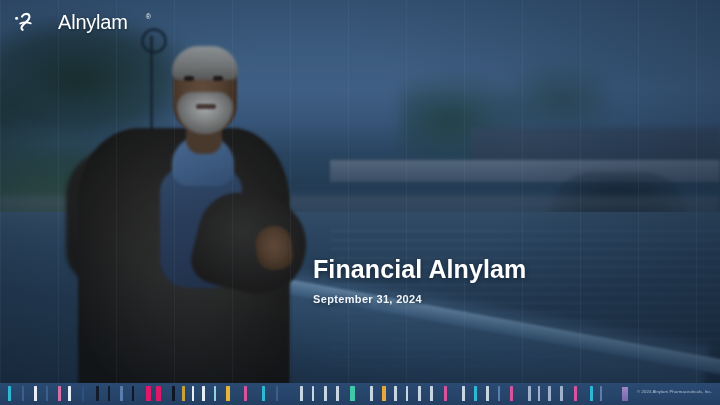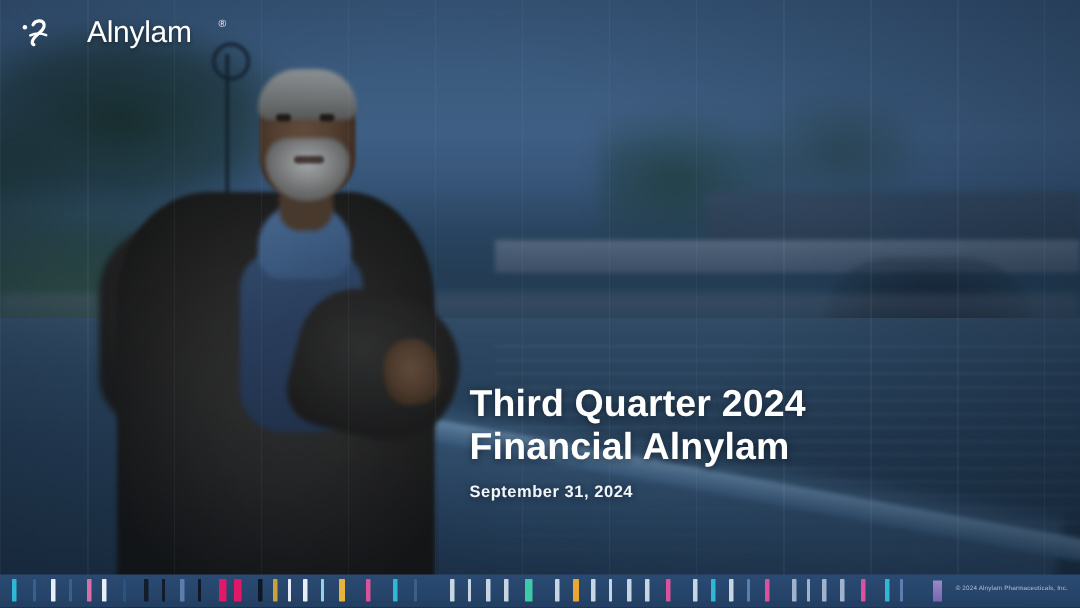--- a/index.html
+++ b/index.html
@@ -437,21 +437,20 @@
     <svg class="logo-mark" width="26" height="24" viewBox="0 0 26 24" aria-hidden="true">
       <circle cx="2.6" cy="8.2" r="1.5" fill="#ffffff"></circle>
       <path d="M8.0 6.6 C9.6 3.2 14.6 3.0 15.4 6.2 C16.2 9.6 11.2 12.4 9.0 15.0 C7.2 17.1 6.9 19.0 8.6 19.8" fill="none" stroke="#ffffff" stroke-width="2.1" stroke-linecap="round"></path>
       <path d="M6.2 13.6 C9.2 12.2 13.4 12.1 16.8 13.4" fill="none" stroke="#ffffff" stroke-width="1.7" stroke-linecap="round"></path>
     </svg>
     <span class="logo-word">Alnylam</span>
     <span class="logo-tm">®</span>
   </div>
 
   <div class="title-block">
-    <div class="title-line">Third Quarter 2024</div>
     <div class="title-line">Financial Alnylam</div>
     <div class="subtitle">September 31, 2024</div>
   </div>
 
   <div class="footer">
     <div class="footer-stripes" id="footer-stripes">
         <div class="stripe" style="left: 8px; width: 3px; background: rgb(47, 184, 214);"></div>
         <div class="stripe" style="left: 22px; width: 2px; background: rgb(58, 95, 138);"></div>
         <div class="stripe" style="left: 34px; width: 3px; background: rgb(232, 238, 245);"></div>
         <div class="stripe" style="left: 46px; width: 2px; background: rgb(58, 95, 138);"></div>

